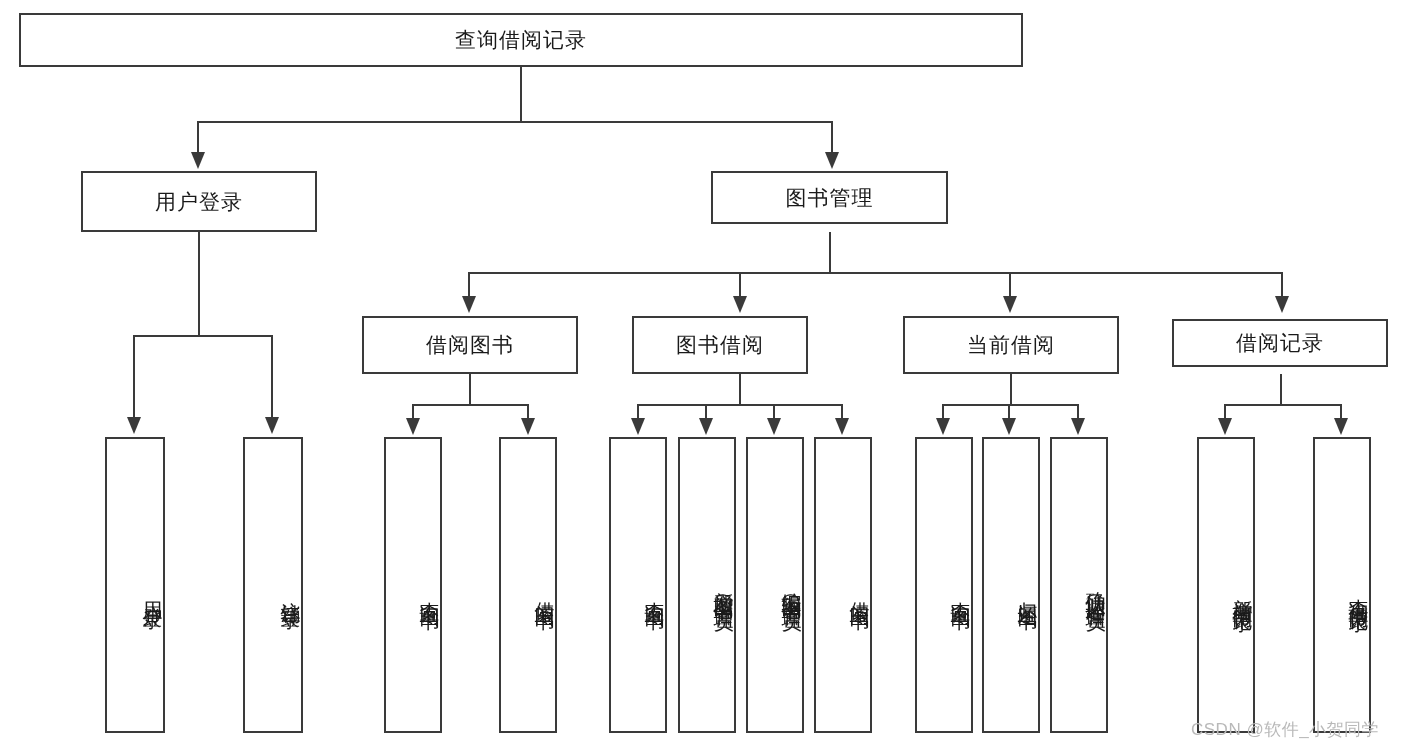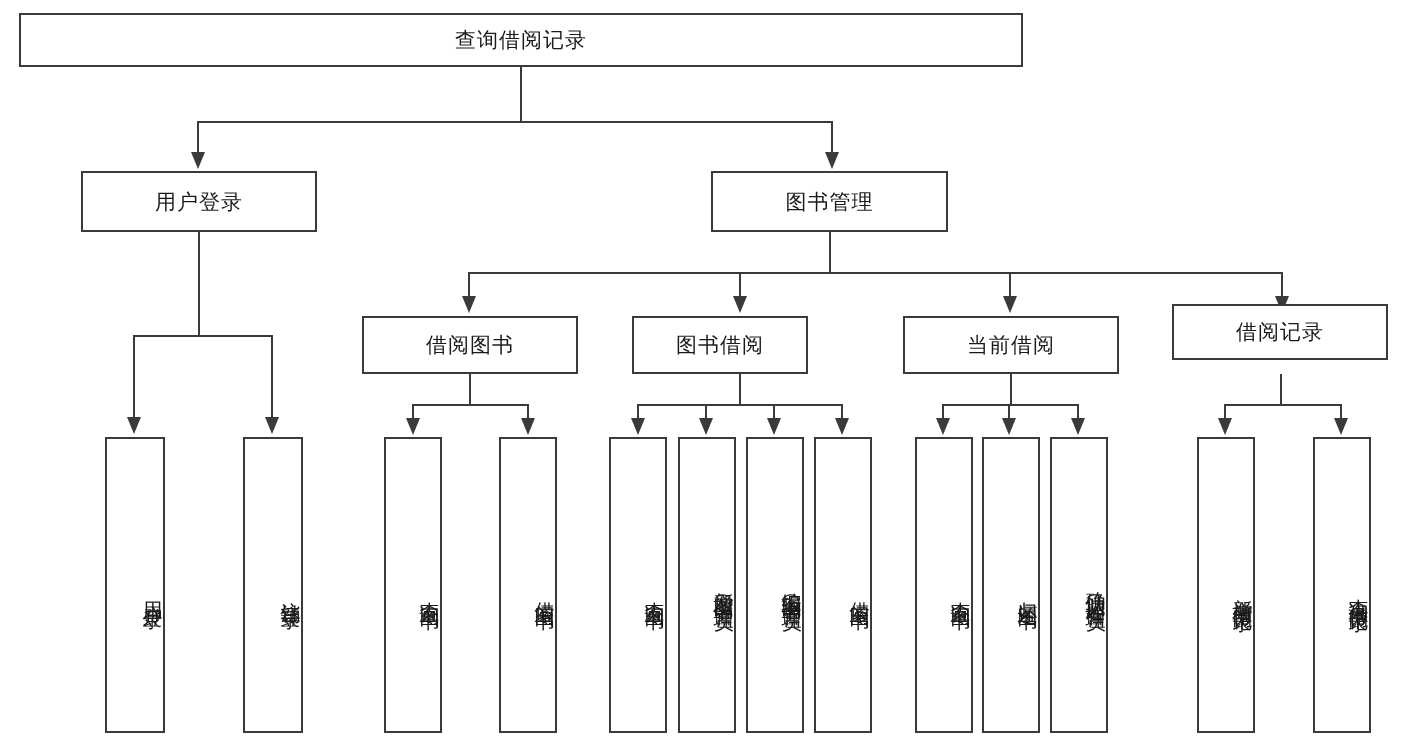--- a/index.html
+++ b/index.html
@@ -90,21 +90,21 @@
   <div class="edge edge-v" style="left:197px; top:121px; width:2px; height:33px;"></div>
   <div class="arrow" style="left:191px; top:152px;"></div>
 
   <div class="edge edge-v" style="left:831px; top:121px; width:2px; height:33px;"></div>
   <div class="arrow" style="left:825px; top:152px;"></div>
 
   <div class="node node-h" style="left:81px; top:171px; width:236px; height:61px;">
     <span class="label">用户登录</span>
   </div>
 
-  <div class="node node-h" style="left:711px; top:171px; width:237px; height:61px;">
+  <div class="node node-h" style="left:711px; top:171px; width:237px; height:53px;">
     <span class="label">图书管理</span>
   </div>
 
   <div class="edge edge-v" style="left:198px; top:232px; width:2px; height:105px;"></div>
   <div class="edge edge-h" style="left:133px; top:335px; width:139px; height:2px;"></div>
   <div class="edge edge-v" style="left:133px; top:335px; width:2px; height:84px;"></div>
   <div class="arrow" style="left:127px; top:417px;"></div>
   <div class="edge edge-v" style="left:271px; top:335px; width:2px; height:84px;"></div>
   <div class="arrow" style="left:265px; top:417px;"></div>
 
@@ -125,21 +125,21 @@
 
   <div class="node node-h" style="left:362px; top:316px; width:216px; height:58px;">
     <span class="label">借阅图书</span>
   </div>
   <div class="node node-h" style="left:632px; top:316px; width:176px; height:58px;">
     <span class="label">图书借阅</span>
   </div>
   <div class="node node-h" style="left:903px; top:316px; width:216px; height:58px;">
     <span class="label">当前借阅</span>
   </div>
-  <div class="node node-h" style="left:1172px; top:304px; width:216px; height:56px;">
+  <div class="node node-h" style="left:1172px; top:319px; width:216px; height:48px;">
     <span class="label">借阅记录</span>
   </div>
 
   <div class="edge edge-v" style="left:469px; top:374px; width:2px; height:32px;"></div>
   <div class="edge edge-h" style="left:412px; top:404px; width:116px; height:2px;"></div>
   <div class="edge edge-v" style="left:412px; top:404px; width:2px; height:16px;"></div>
   <div class="arrow" style="left:406px; top:418px;"></div>
   <div class="edge edge-v" style="left:527px; top:404px; width:2px; height:16px;"></div>
   <div class="arrow" style="left:521px; top:418px;"></div>
 
@@ -207,14 +207,15 @@
     <span class="label">确认归还（管理员）</span>
   </div>
 
   <div class="node node-v" style="left:1197px; top:437px; width:58px; height:296px;">
     <span class="label">新增借阅记录</span>
   </div>
   <div class="node node-v" style="left:1313px; top:437px; width:58px; height:296px;">
     <span class="label">查询借阅记录</span>
   </div>
 
+  <div id="watermark" style="left:1191px; top:718px;">CSDN @软件_小贺同学</div>
 
 </div>
 
 </body></html>

